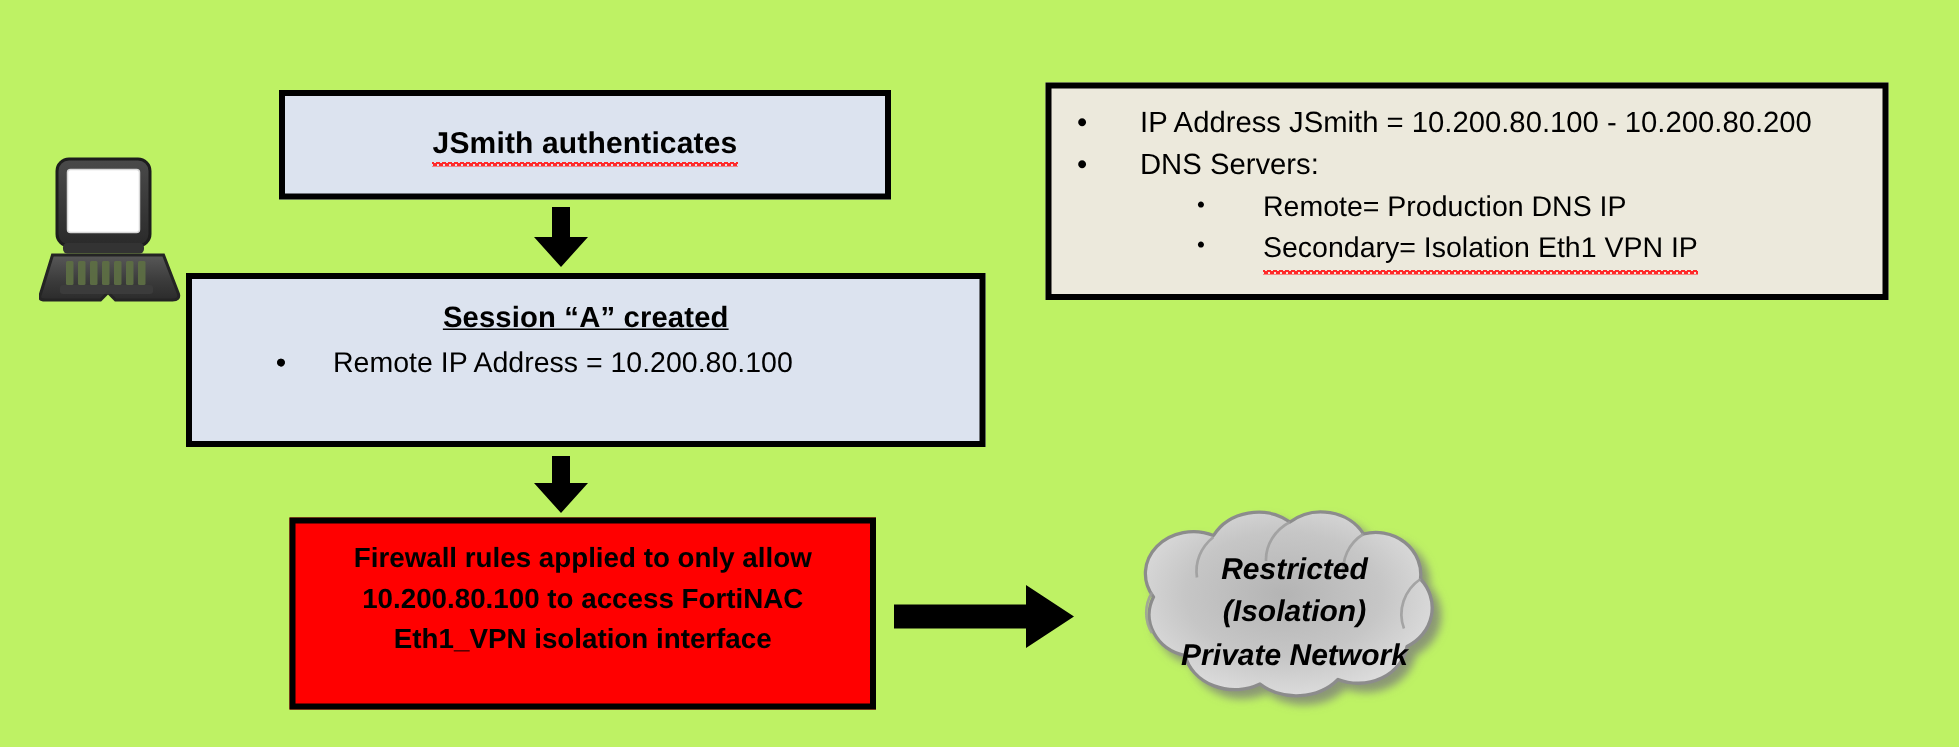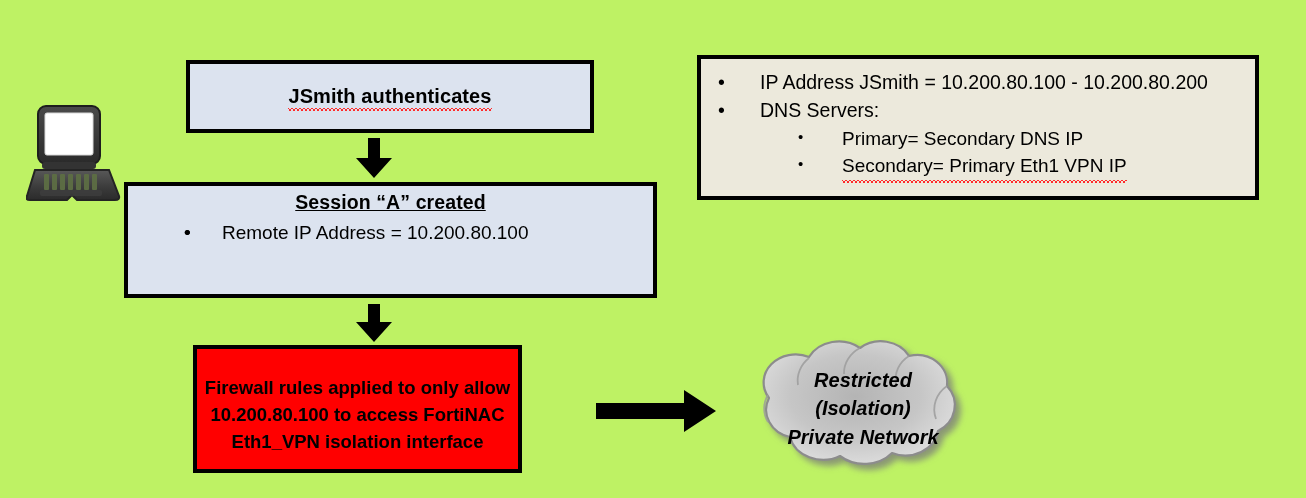--- a/index.html
+++ b/index.html
@@ -62,43 +62,43 @@
     left: 186px; top: 60px;
     width: 408px; height: 73px;
     display: flex; align-items: center; justify-content: center;
   }
   #auth-box .box-title { font-size: 20px; }
 
   
   #session-box {
     left: 124px; top: 182px;
     width: 533px; height: 116px;
-    padding: 5px 0 0 0;
+    padding: 15px 0 0 0;
   }
   #session-box .box-title { font-size: 19.5px; margin-bottom: 6px; }
   .blist { list-style: none; margin: 0; padding: 0; }
   .blist li {
     position: relative;
     font-size: 19px;
     line-height: 1.42;
     padding-left: 94px;
   }
   .blist li .bullet {
     position: absolute;
     left: 56px;
     top: 0;
     font-size: 19px;
     line-height: 1.42;
   }
 
   
   #firewall-box {
     left: 193px; top: 345px;
-    width: 329px; height: 128px;
-    padding-top: 25px;
+    width: 391px; height: 128px;
+    padding-top: 9px;
     text-align: center;
     font-weight: bold;
     font-size: 18.5px;
     line-height: 1.46;
   }
   #firewall-box .fw-line { display: block; }
 
   
   #info-box {
     left: 697px; top: 55px;
@@ -246,25 +246,25 @@
       <li>
         <span class="bullet">•</span>
         <span>IP Address JSmith = 10.200.80.100 - 10.200.80.200</span>
       </li>
       <li>
         <span class="bullet">•</span>
         <span>DNS Servers:</span>
         <ul class="sublist">
           <li>
             <span class="bullet">•</span>
-            <span>Primary= Secondary DNS IP</span>
+            <span>Remote= Production DNS IP</span>
           </li>
           <li>
             <span class="bullet">•</span>
-            <span class="sq">Secondary= Primary Eth1 VPN IP</span>
+            <span class="sq">Secondary= Isolation Eth1 VPN IP</span>
           </li>
         </ul>
       </li>
     </ul>
   </div>
 
   <div id="cloud">
     <svg viewBox="0 0 248 160" width="248" height="160" aria-hidden="true">
       <defs>
         <radialGradient id="cloudGrad" cx="48%" cy="45%" r="62%">

